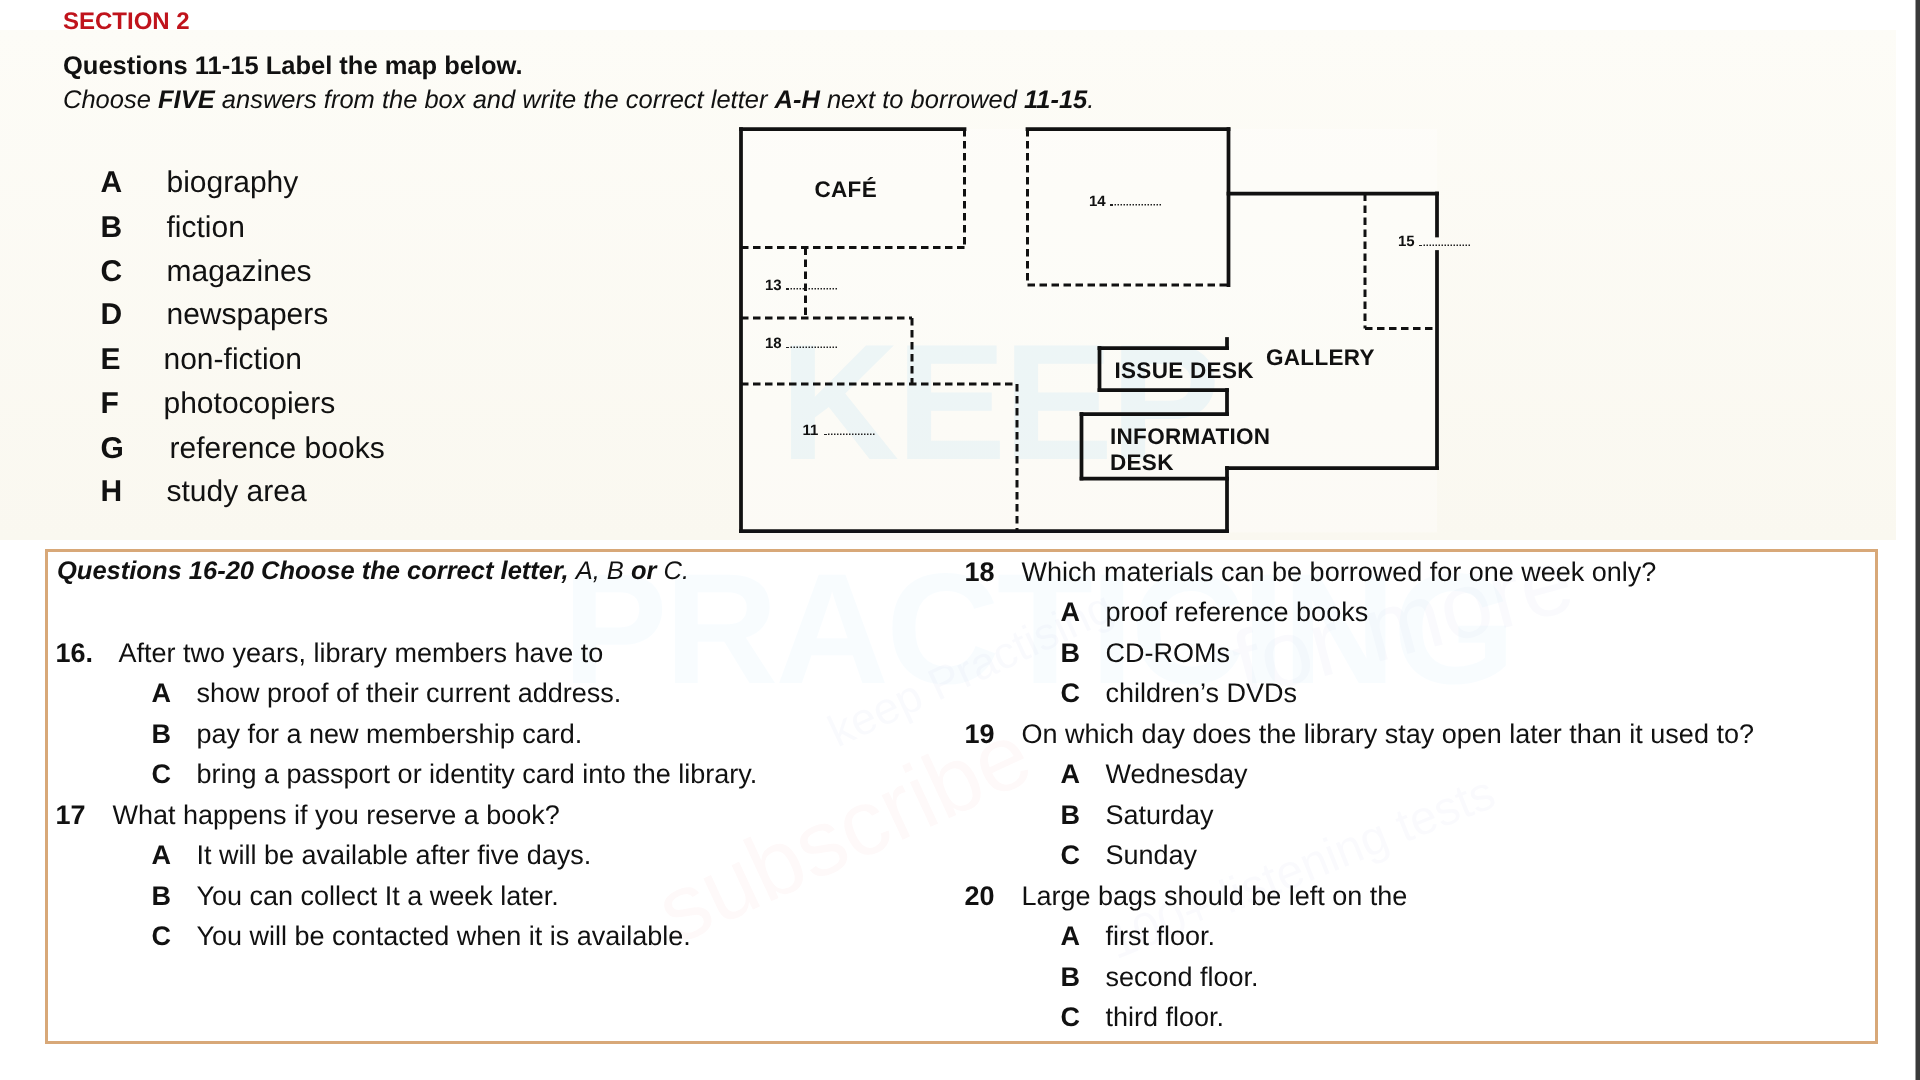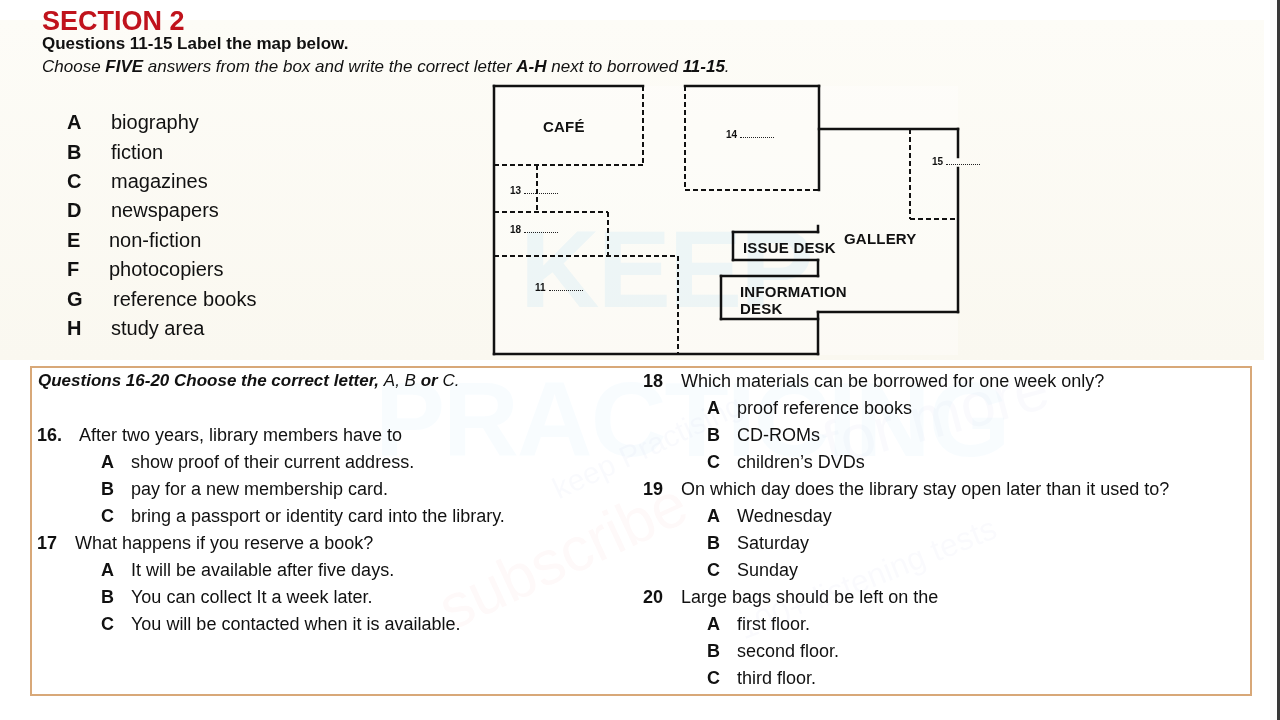--- a/index.html
+++ b/index.html
@@ -9,21 +9,21 @@
     font-family:"Liberation Sans", sans-serif; color:#111;
   }
   .cream-band {
     position:absolute; left:0; top:20px; width:1264px; height:340px;
     background:linear-gradient(to bottom, #fdfcf7, #faf8f0);
   }
   .right-edge {
     position:absolute; right:0; top:0; width:3px; height:720px; background:#3a3a3a;
   }
   .section-title {
-    position:absolute; left:42px; top:6px; font-size:27px; font-weight:bold; color:#c0131c;
+    position:absolute; left:42px; top:6px; font-size:16px; font-weight:bold; color:#c0131c;
   }
   .q-heading {
     position:absolute; left:42px; top:34px; font-size:17px; font-weight:bold; color:#111;
   }
   .q-instr {
     position:absolute; left:42px; top:57px; font-size:17px; font-style:italic; color:#111;
   }
   .q-instr b { font-weight:bold; }
   .options-box { position:absolute; left:67px; top:108px; }
   .opt-row { display:flex; height:29.4px; align-items:center; font-size:20px; }

